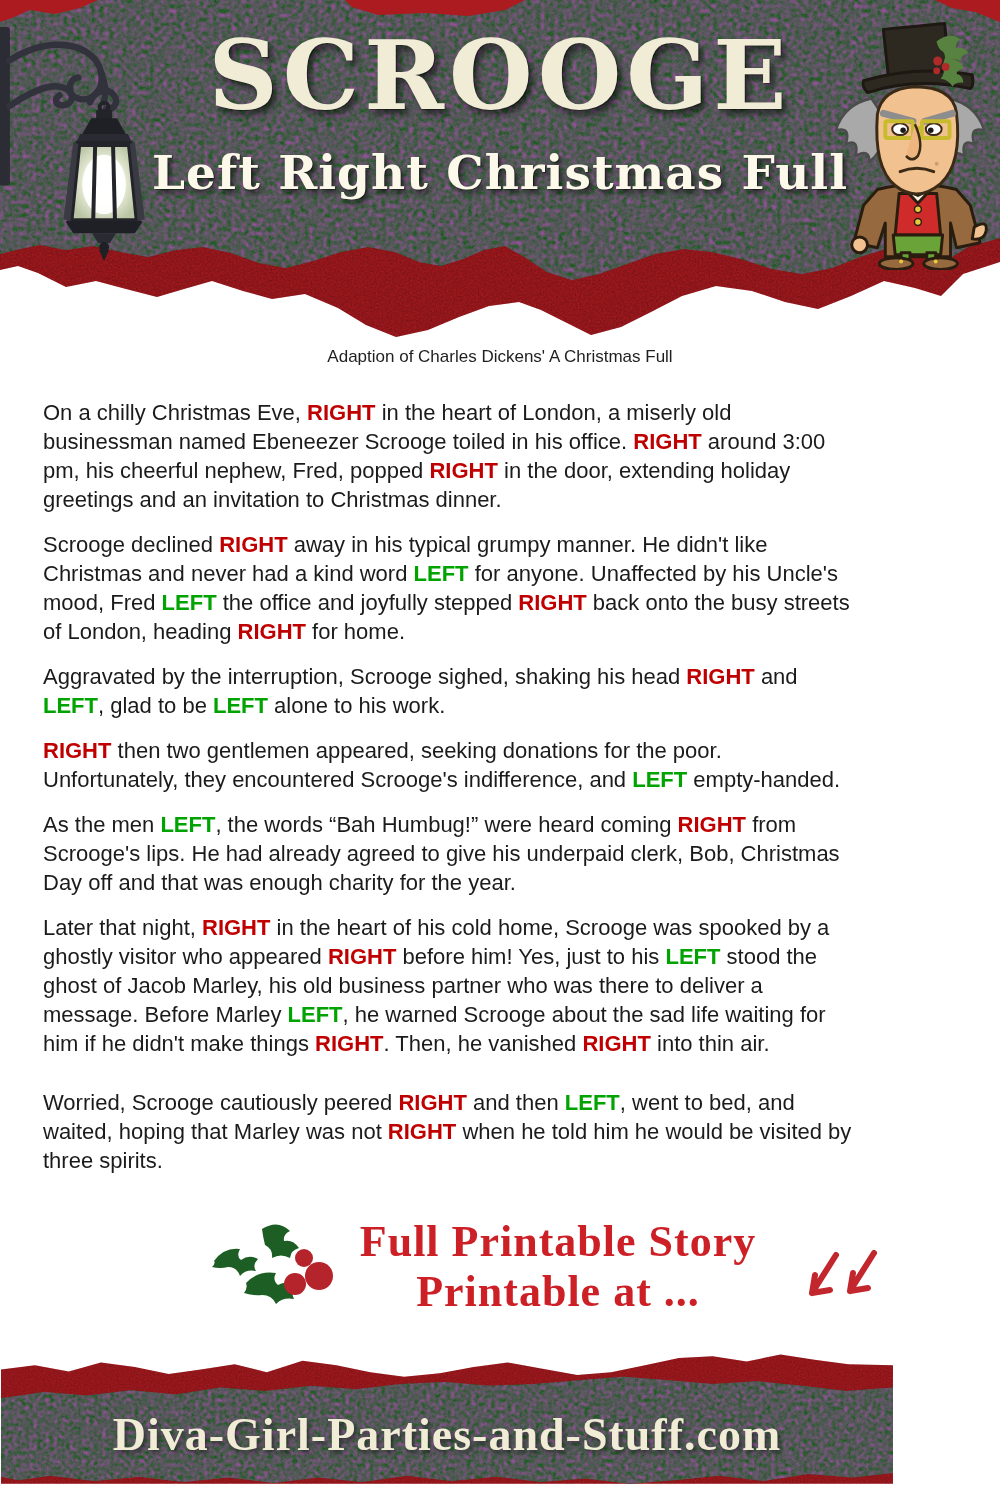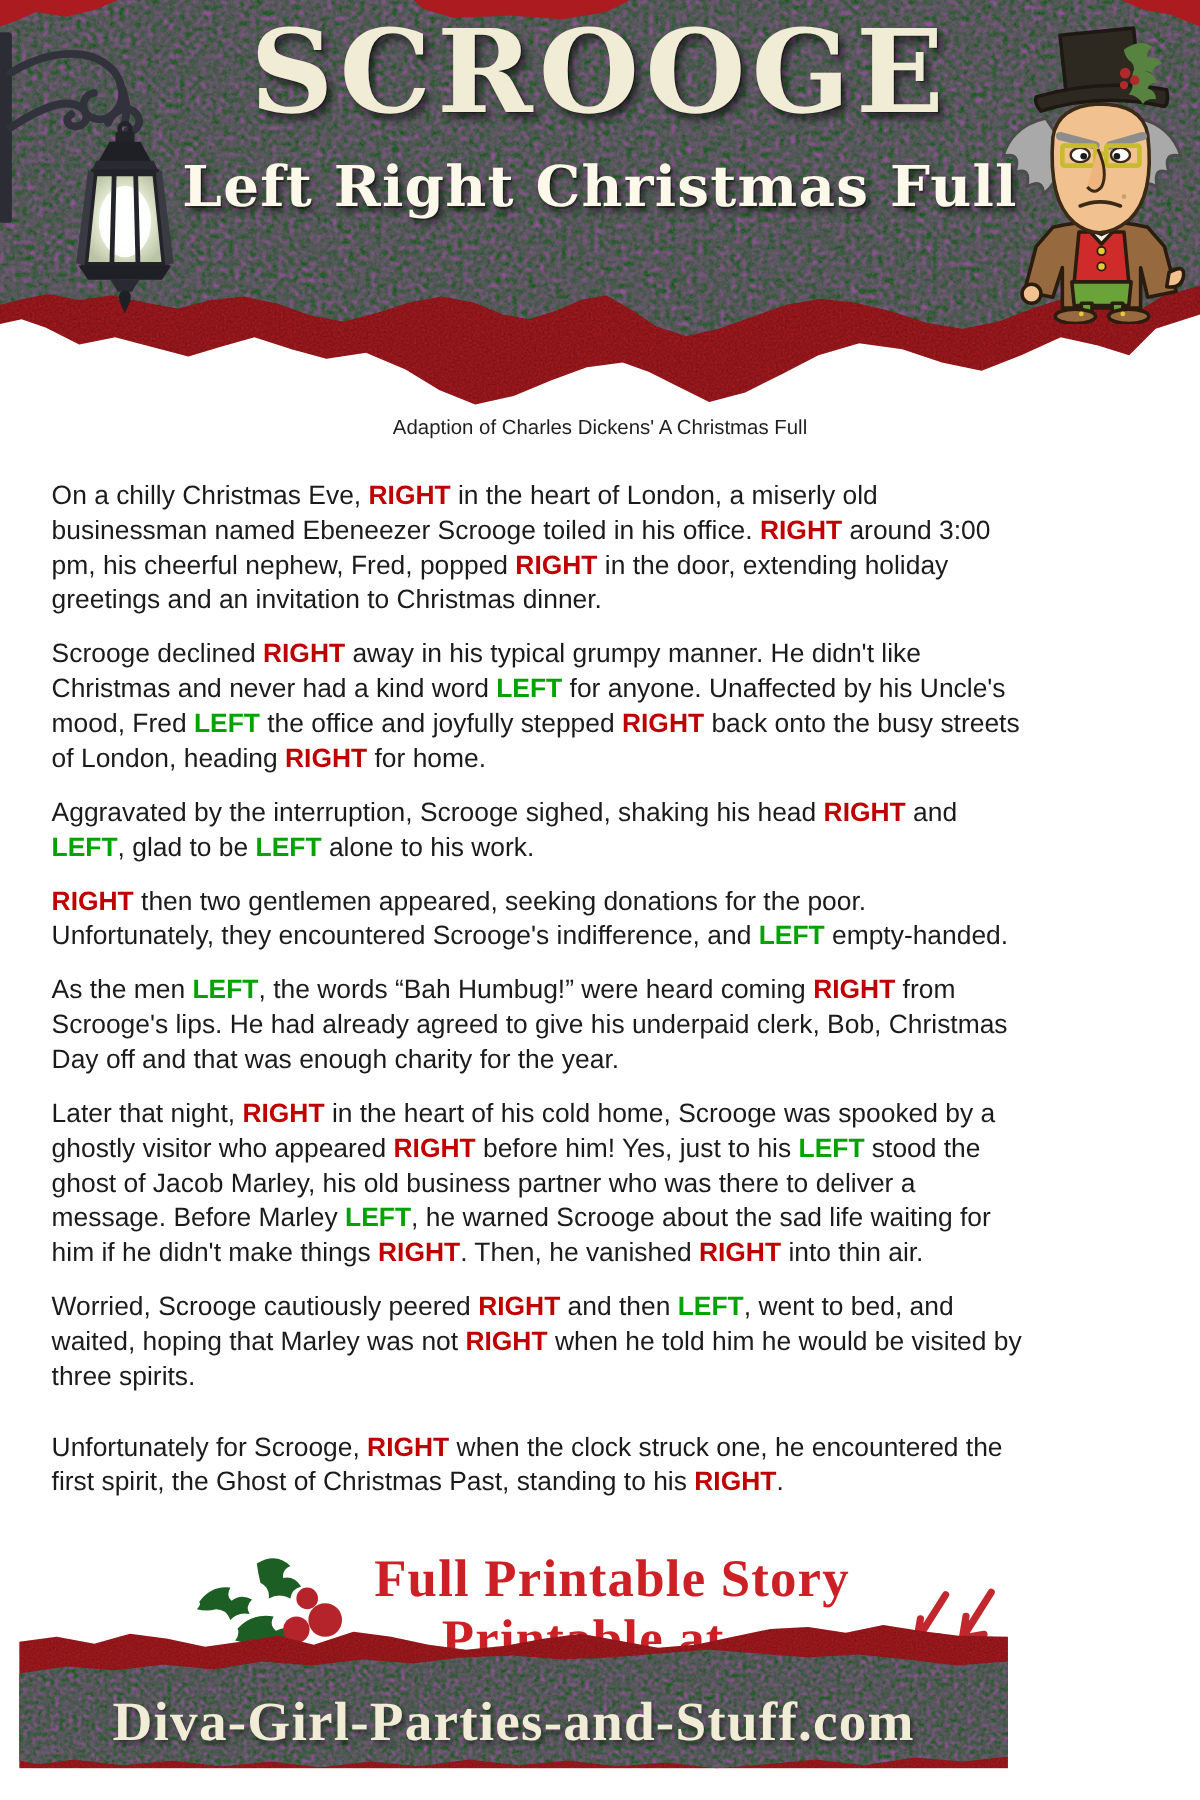--- a/index.html
+++ b/index.html
@@ -9,21 +9,21 @@
   *{margin:0;padding:0;box-sizing:border-box;}
   html,body{background:#ffffff;}
   body{
     width:1000px;height:1500px;position:relative;overflow:hidden;
     font-family:"Liberation Sans",sans-serif;color:var(--text);
   }
   
   .header{position:relative;height:340px;}
   .header svg.torn{position:absolute;inset:0;}
   .lamp{position:absolute;left:-4px;top:10px;width:238px;height:252px;}
-  .titles{position:absolute;left:150px;width:700px;top:10px;text-align:center;}
+  .titles{position:absolute;left:150px;width:700px;top:26px;text-align:center;}
   .title-main{
     font-family:"DejaVu Serif",serif;font-weight:bold;font-size:96px;line-height:1.05;
     color:var(--cream);letter-spacing:5px;
     text-shadow:4px 5px 6px rgba(0,0,0,.55), 1px 1px 0 rgba(0,0,0,.35);
   }
   .title-sub{
     margin-top:18px;font-family:"DejaVu Serif",serif;font-weight:bold;font-size:47px;
     color:#fdf9ea;letter-spacing:1px;
     text-shadow:3px 4px 5px rgba(0,0,0,.55), 1px 1px 0 rgba(0,0,0,.35);
   }
@@ -32,30 +32,30 @@
   .adaption{
     margin-top:7px;text-align:center;font-size:17px;color:#1f1f1f;
   }
   .story{margin:31px 75px 0 43px;width:820px;font-size:22px;line-height:29px;}
   .story p{margin-bottom:16px;}
   .story p:last-child{margin-top:30px;}
   .kw{font-weight:bold;}
   .kw.red{color:var(--right-red);}
   .kw.green{color:var(--left-green);}
   
-  .cta{position:relative;height:130px;margin-top:40px;}
+  .cta{position:relative;height:130px;margin-top:40px;margin-left:48px;}
   .holly{position:absolute;left:138px;top:6px;width:150px;height:105px;}
   .cta-text{
     position:absolute;left:250px;width:520px;top:2px;text-align:center;
     font-family:"Liberation Serif",serif;font-weight:bold;color:var(--cta-red);
     font-size:44px;line-height:50px;letter-spacing:1px;
   }
   .arrows{position:absolute;left:752px;top:34px;width:92px;height:66px;}
   
-  .bottomband{position:absolute;left:16px;bottom:0;width:824px;height:150px;}
+  .bottomband{position:absolute;left:1px;bottom:0;width:892px;height:150px;}
   .bottomband svg.torn{position:absolute;inset:0;}
   .site{
     position:absolute;left:0;width:100%;top:58px;text-align:center;
     font-family:"Liberation Serif",serif;font-weight:bold;font-size:46px;
     color:var(--cream);letter-spacing:1px;text-shadow:2px 3px 4px rgba(0,0,0,.45);
   }
 </style>
 </head>
 <body>
 
@@ -187,21 +187,20 @@
 <div class="adaption">Adaption of Charles Dickens' A Christmas Full</div>
 
 <div class="story" id="story">
     <p>On a chilly Christmas Eve, <span class="kw red">RIGHT</span> in the heart of London, a miserly old businessman named Ebeneezer Scrooge toiled in his office. <span class="kw red">RIGHT</span> around 3:00 pm, his cheerful nephew, Fred, popped <span class="kw red">RIGHT</span> in the door, extending holiday greetings and an invitation to Christmas dinner.</p>
     <p>Scrooge declined <span class="kw red">RIGHT</span> away in his typical grumpy manner. He didn't like Christmas and never had a kind word <span class="kw green">LEFT</span> for anyone.  Unaffected by his Uncle's mood, Fred <span class="kw green">LEFT</span> the office and joyfully stepped <span class="kw red">RIGHT</span> back onto the busy streets of London, heading <span class="kw red">RIGHT</span> for home.</p>
     <p>Aggravated by the interruption, Scrooge sighed, shaking his head <span class="kw red">RIGHT</span> and <span class="kw green">LEFT</span>, glad to be <span class="kw green">LEFT</span> alone to his work.</p>
     <p><span class="kw red">RIGHT</span> then two gentlemen appeared, seeking donations for the poor. Unfortunately, they encountered Scrooge's indifference, and <span class="kw green">LEFT</span> empty-handed.</p>
     <p>As the men <span class="kw green">LEFT</span>, the words “Bah Humbug!” were heard coming <span class="kw red">RIGHT</span> from Scrooge's lips. He had already agreed to give his underpaid clerk, Bob, Christmas Day off and that was enough charity for the year.</p>
     <p>Later that night, <span class="kw red">RIGHT</span> in the heart of his cold home, Scrooge was spooked by a ghostly visitor who appeared <span class="kw red">RIGHT</span> before him! Yes, just to his <span class="kw green">LEFT</span> stood the ghost of Jacob Marley, his old business partner who was there to deliver a message. Before Marley <span class="kw green">LEFT</span>, he warned Scrooge about the sad life waiting for him if he didn't make things <span class="kw red">RIGHT</span>. Then, he vanished <span class="kw red">RIGHT</span> into thin air.</p>
     <p>Worried, Scrooge cautiously peered <span class="kw red">RIGHT</span> and then <span class="kw green">LEFT</span>, went to bed, and waited, hoping that Marley was not <span class="kw red">RIGHT</span> when he told him he would be visited by three spirits.</p>
-    <p>Unfortunately for Scrooge, <span class="kw red">RIGHT</span> when the clock struck one, he encountered the first spirit, the Ghost of Christmas Past, standing to his <span class="kw red">RIGHT</span>.</p>
   </div>
 
 <div class="cta">
   <svg class="holly" viewBox="0 0 150 105" aria-hidden="true">
     <g fill="#1c5e24">
       <path d="M28,40 q10,-14 26,-12 q-4,7 1,11 q8,-6 17,-1 q-6,6 -2,12 q-10,-2 -16,5 q-3,-9 -12,-9 q-8,2 -16,0 q4,-4 2,-6 Z"></path>
       <path d="M76,8 q16,-10 28,2 q-7,3 -6,10 q9,-2 15,7 q-8,2 -9,10 q-9,-5 -18,0 q1,-9 -7,-13 q-2,-8 -3,-16 Z"></path>
       <path d="M60,62 q12,-13 30,-10 q-4,7 2,12 q9,-5 19,1 q-7,6 -3,13 q-11,-2 -18,5 q-4,-9 -14,-9 q-9,1 -18,-2 q4,-5 2,-10 Z"></path>
     </g>
     <circle cx="118" cy="37" r="9" fill="#b5232b"></circle>

